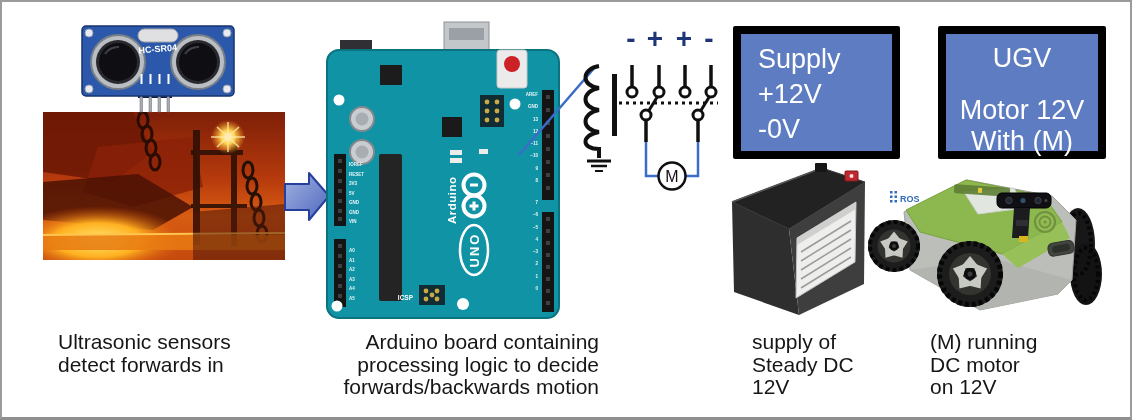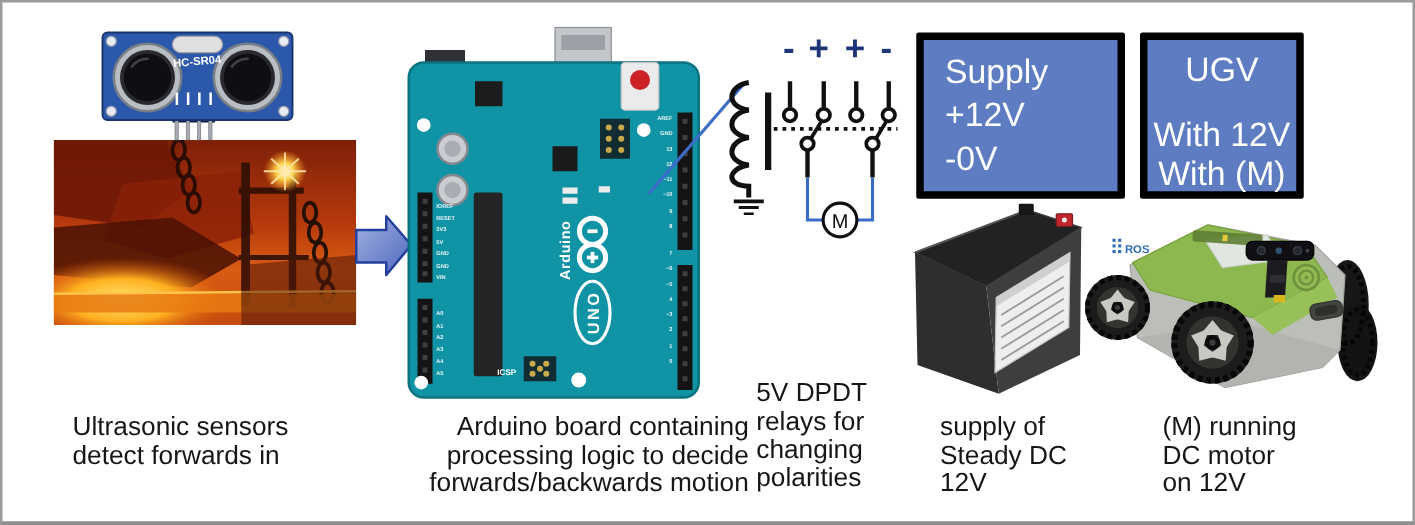--- a/index.html
+++ b/index.html
@@ -1,20 +1,20 @@
 <!DOCTYPE html>
 <html><head>
 <meta charset="utf-8">
 <style>
   html,body{margin:0;padding:0;background:#fff;font-family:"Liberation Sans",sans-serif;}
   .canvas{position:relative;width:1132px;height:420px;background:#ffffff;
           border:2px solid #9b9b9b;border-bottom:3px solid #8f8f8f;box-sizing:border-box;overflow:hidden;}
   .abs{position:absolute;}
   .caption{font-size:21px;line-height:22.5px;color:#161616;}
-  .bluebox{background:#5d7cc1;border:6px solid #000000;box-sizing:border-box;color:#ffffff;border-radius:2px;}
+  .bluebox{background:#5d7cc1;border:8px solid #000000;box-sizing:border-box;color:#ffffff;border-radius:2px;}
   .bluebox .bl{font-size:27px;line-height:35px;}
   .ugvbox{text-align:center;}
   .ugvbox .title{font-size:27px;margin-top:9px;}
   .ugvbox .grp{margin-top:21px;font-size:27px;line-height:31px;}
   .supplypad{padding:8px 0 0 17px;}
   .pinlabels{white-space:pre-line;color:#eaf6f8;font-weight:bold;}
   .pl-r{font-size:4.5px;line-height:12.3px;text-align:right;}
   .pl-l{font-size:4.5px;line-height:9.5px;text-align:left;}
   svg{display:block;}
 </style>
@@ -295,24 +295,24 @@
     <circle cx="170" cy="154" r="13.5" fill="#ffffff" stroke="#101010" stroke-width="2.5"></circle>
     <text x="170" y="160" text-anchor="middle" font-size="16" fill="#101010">M</text>
   </svg>
 
   <div class="abs bluebox supplypad" style="left:731px;top:24px;width:167px;height:133px;">
     <div class="bl">Supply</div>
     <div class="bl">+12V</div>
     <div class="bl">-0V</div>
   </div>
 
-  <div class="abs bluebox ugvbox" style="left:910px;top:24px;width:131px;height:133px;">
+  <div class="abs bluebox ugvbox" style="left:936px;top:24px;width:168px;height:133px;">
     <div class="title">UGV</div>
     <div class="grp">
-      <div>With 12V</div>
+      <div>Motor 12V</div>
       <div>With (M)</div>
     </div>
   </div>
 
   <svg class="abs" style="left:725px;top:160px;" width="150" height="160">
     <polygon points="5,40 95,6 138,20 62,67" fill="#222222" stroke="#3c3c3c" stroke-width="1"></polygon>
     <polygon points="5,40 62,67 72,153 7,130" fill="#2e2e2e"></polygon>
     <polygon points="62,67 138,20 137,122 72,153" fill="#3e3e3e"></polygon>
     <line x1="5" y1="40" x2="95" y2="6" stroke="#555555" stroke-width="1.5"></line>
     <rect x="88" y="1" width="12" height="9" rx="1" fill="#161616"></rect>
@@ -407,26 +407,20 @@
 
   <div class="abs caption" style="left:56px;top:329px;width:230px;">
     <div>Ultrasonic sensors</div>
     <div>detect forwards in</div>
   </div>
   <div class="abs caption" style="left:297px;top:329px;width:300px;text-align:right;">
     <div>Arduino board containing</div>
     <div>processing logic to decide</div>
     <div>forwards/backwards motion</div>
   </div>
-  <div class="abs caption" style="left:603px;top:302px;width:130px;">
-    <div>5V DPDT</div>
-    <div>relays for</div>
-    <div>changing</div>
-    <div>polarities</div>
-  </div>
   <div class="abs caption" style="left:750px;top:329px;width:140px;">
     <div>supply of</div>
     <div>Steady DC</div>
     <div>12V</div>
   </div>
   <div class="abs caption" style="left:928px;top:329px;width:150px;">
     <div>(M) running</div>
     <div>DC motor</div>
     <div>on 12V</div>
   </div>

